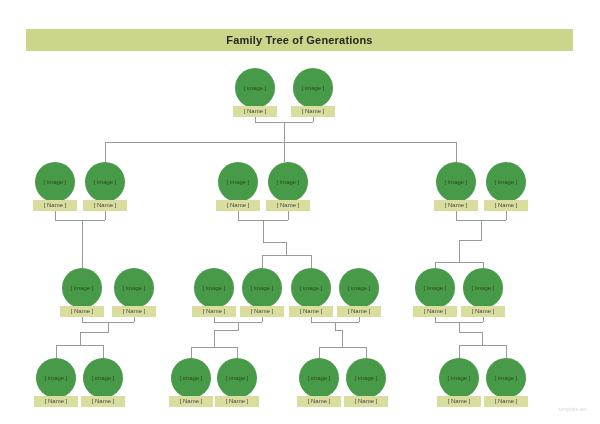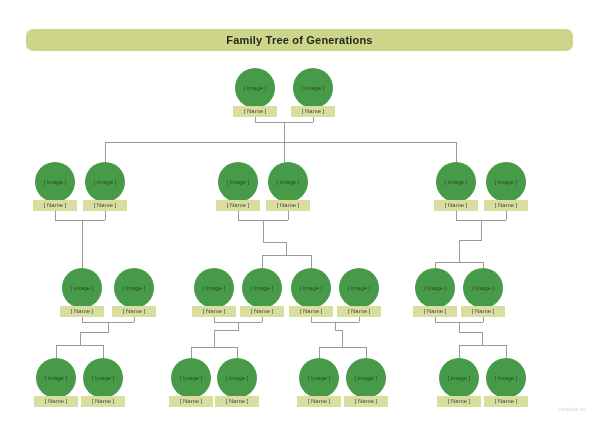--- a/index.html
+++ b/index.html
@@ -2,21 +2,21 @@
 <html><head>
 <meta charset="utf-8">
 <style>
   html,body{margin:0;padding:0;background:#ffffff;}
   .stage{
     position:relative;width:600px;height:424px;background:#ffffff;overflow:hidden;
     font-family:"Liberation Sans", sans-serif;
   }
   .title-bar{
     position:absolute;left:26px;top:29px;width:547px;height:22px;
-    background:#ccd58a;display:flex;align-items:center;justify-content:center;border-radius:7px;
+    background:#ccd58a;display:flex;align-items:center;justify-content:center;
   }
   .title-text{font-size:11px;font-weight:bold;color:#23281e;letter-spacing:.2px;}
   .connectors{position:absolute;left:0;top:0;pointer-events:none;}
   .connectors path{fill:none;stroke:#9a9a9a;stroke-width:1;}
   .person{position:absolute;width:40px;height:49px;}
   .photo{
     width:40px;height:40px;border-radius:50%;background:#479a48;
     display:flex;align-items:center;justify-content:center;
   }
   .ptxt{font-size:6px;color:#32491f;white-space:nowrap;}

